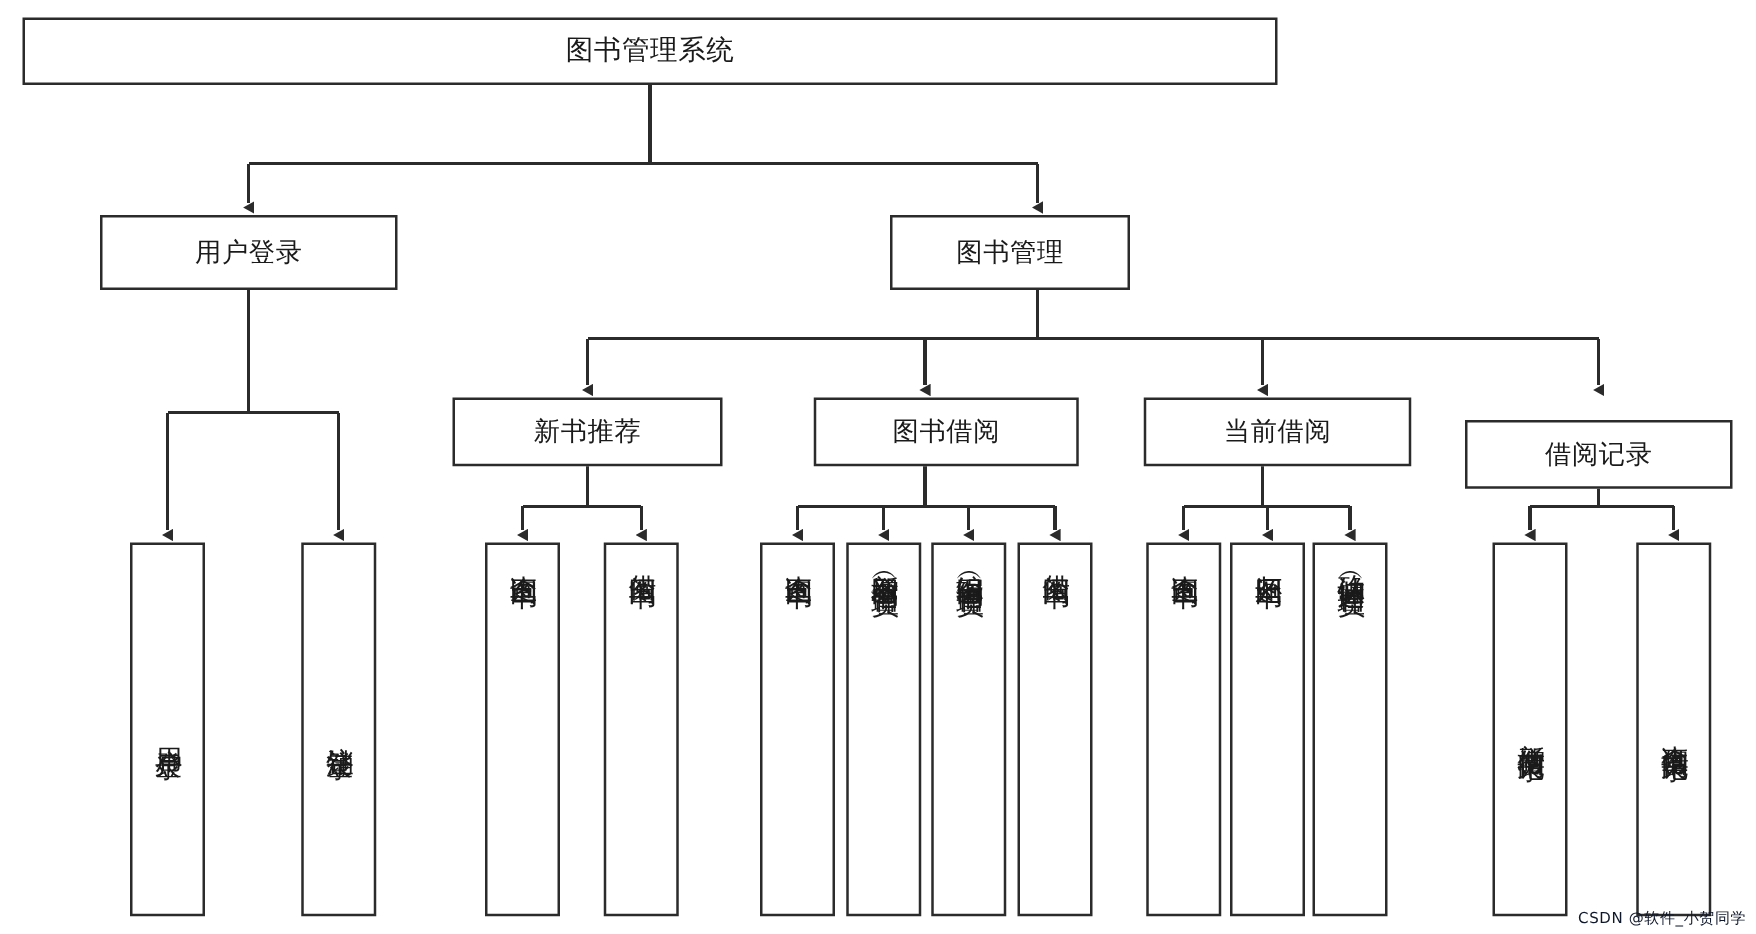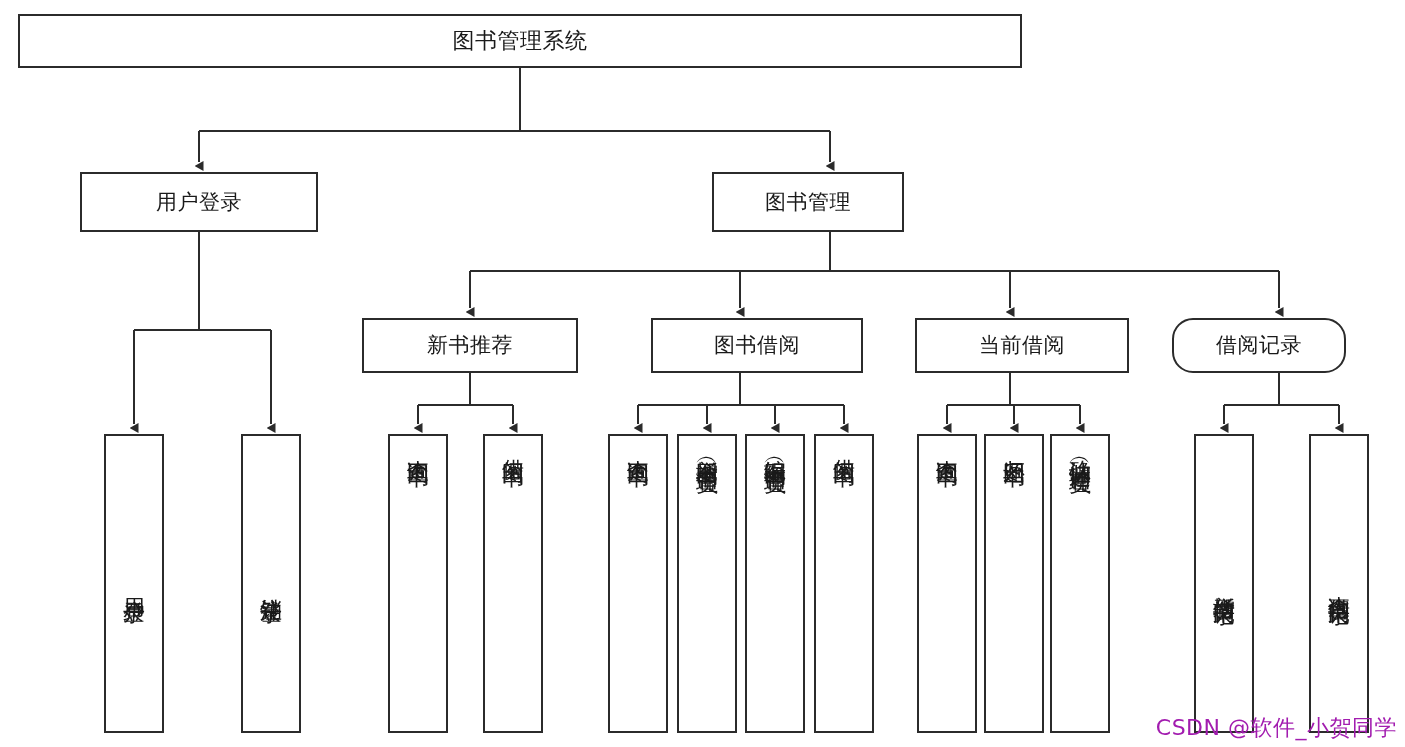--- a/index.html
+++ b/index.html
@@ -66,22 +66,22 @@
     margin: 0 auto;
   }
   .node.vert.centered {
     align-items: center;
     padding-top: 0;
   }
   #watermark {
     position: absolute;
     right: 8px;
     bottom: 4px;
-    font-size: 22px;
-    color: #a21caf;
+    font-size: 12px;
+    color: #0f172a;
     white-space: nowrap;
     letter-spacing: 0.5px;
   }
 </style>
 </head>
 <body>
 
 <div id="diagram-root">
 
   <svg id="connector-layer" viewBox="0 0 1405 747" width="1405" height="747" xmlns="http://www.w3.org/2000/svg">
@@ -149,21 +149,21 @@
 
   <div class="node horiz" style="left:362px; top:318px; width:216px; height:55px;">
     <span class="node-label">新书推荐</span>
   </div>
   <div class="node horiz" style="left:651px; top:318px; width:212px; height:55px;">
     <span class="node-label">图书借阅</span>
   </div>
   <div class="node horiz" style="left:903px; top:318px; width:214px; height:55px;margin-left:12px;">
     <span class="node-label">当前借阅</span>
   </div>
-  <div class="node horiz" style="left:1172px; top:318px; width:174px; height:55px;border-radius:21px;">
+  <div class="node horiz" style="left:1172px; top:336px; width:214px; height:55px;">
     <span class="node-label">借阅记录</span>
   </div>
 
   <div class="node vert centered" style="left:104px; top:434px; width:60px; height:299px;">
     <span class="node-label">用户登录</span>
   </div>
   <div class="node vert centered" style="left:241px; top:434px; width:60px; height:299px;">
     <span class="node-label">注销登录</span>
   </div>
 

